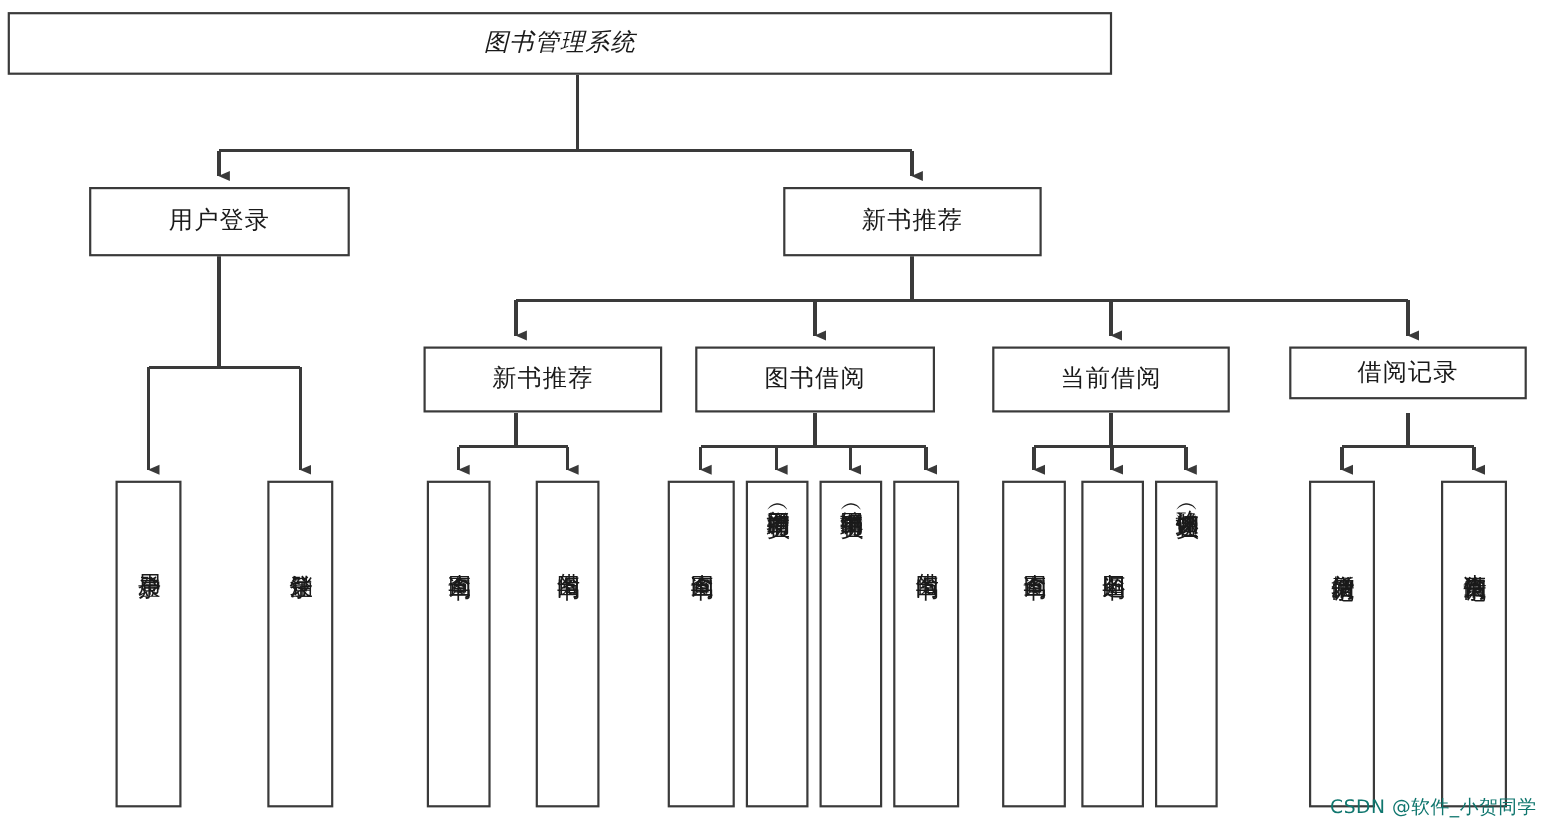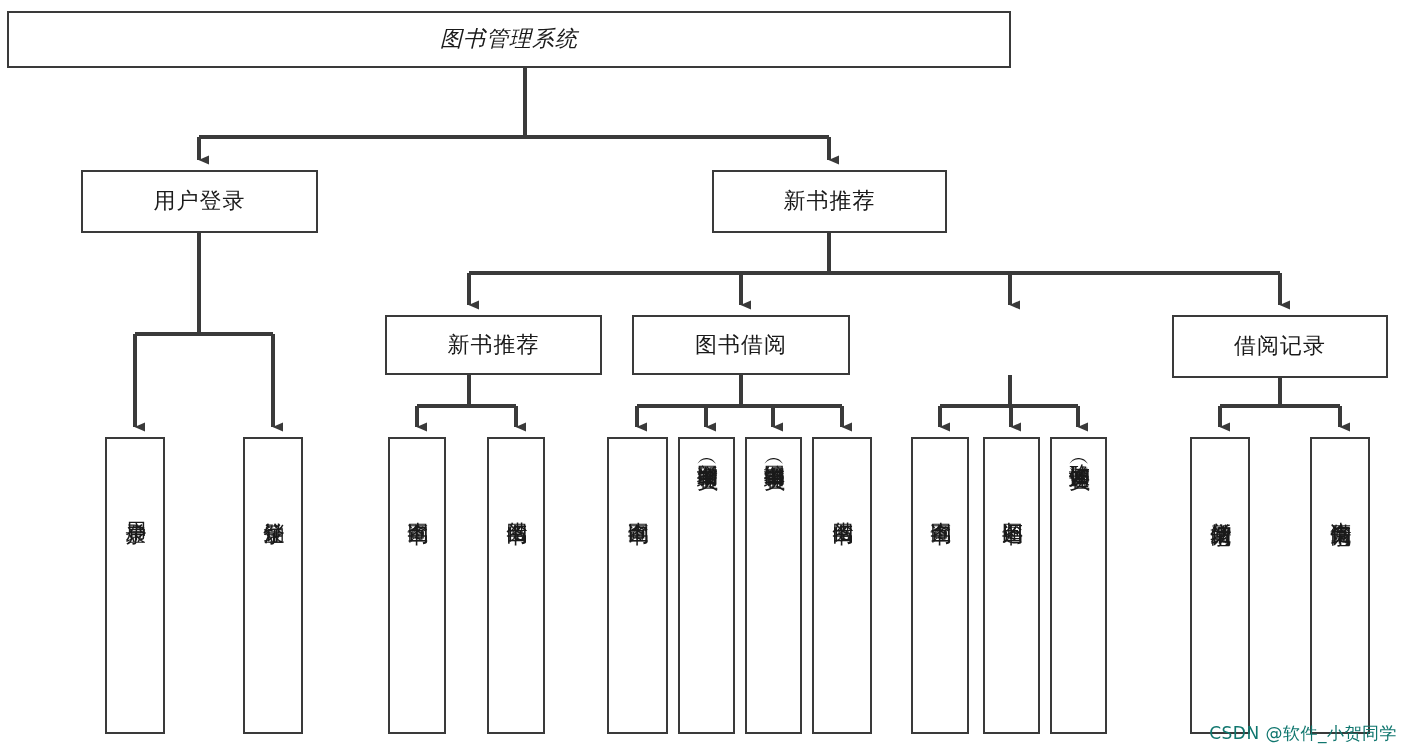--- a/index.html
+++ b/index.html
@@ -139,21 +139,24 @@
   <div class="node h" style="left:712px; top:170px; width:235px; height:63px;">
     <span>新书推荐</span>
   </div>
 
   <div class="node h" style="left:361px; top:315px; width:217px; height:60px;margin-left:24px;">
     <span>新书推荐</span>
   </div>
   <div class="node h" style="left:632px; top:315px; width:218px; height:60px;align-items:center;">
     <span>图书借阅</span>
   </div>
-  <div class="node h" style="left:1172px; top:315px; width:216px; height:63px;">
+  <div class="node h" style="left:902px; top:315px; width:216px; height:60px;">
+    <span>当前借阅</span>
+  </div>
+  <div class="node h" style="left:1172px; top:315px; width:216px; height:48px;">
     <span>借阅记录</span>
   </div>
 
   <div class="node v mid" style="left:105px; top:437px; width:60px; height:297px;">
     <span class="vtext">用户登录</span>
   </div>
   <div class="node v mid" style="left:243px; top:437px; width:60px; height:297px;">
     <span class="vtext">注销登录</span>
   </div>
 

